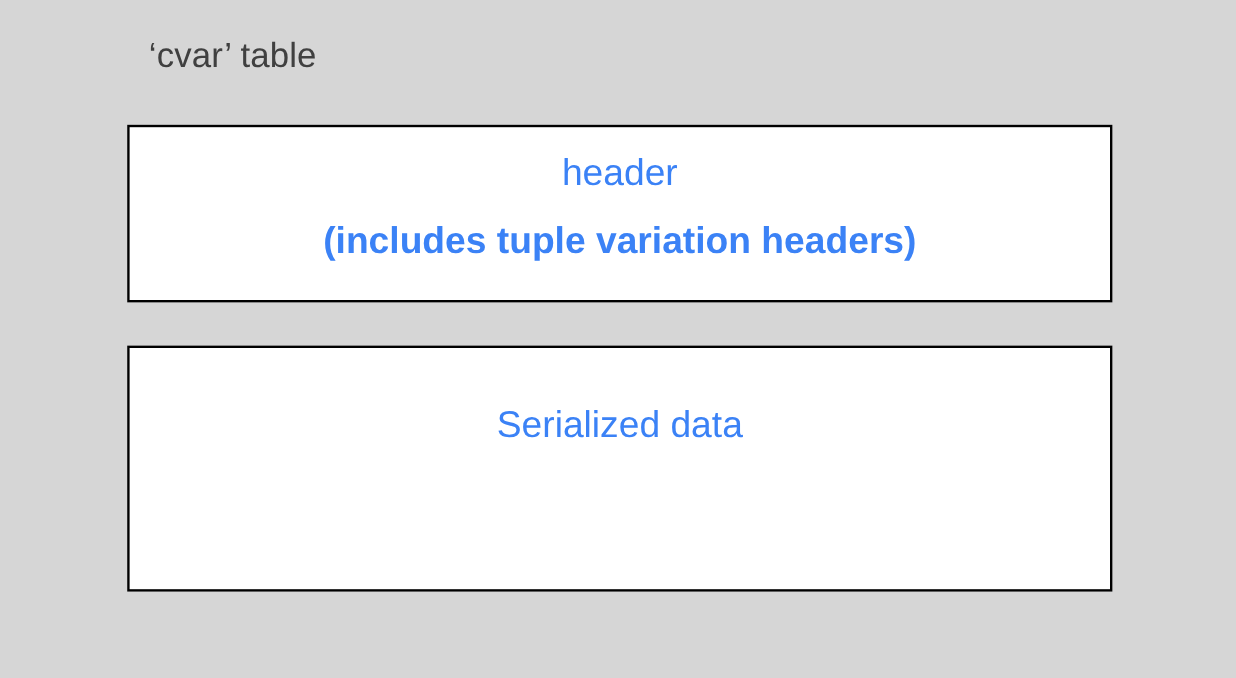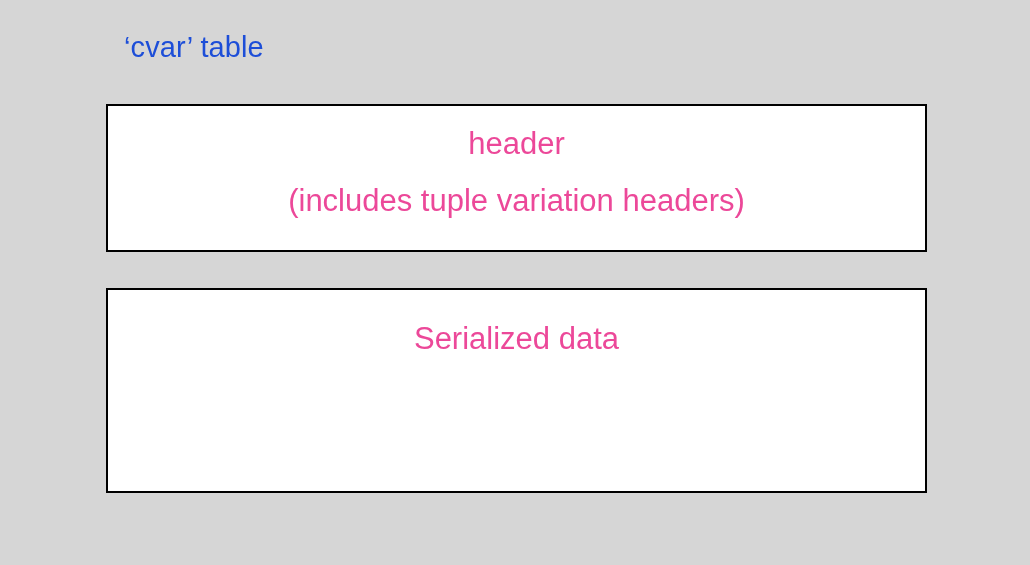--- a/index.html
+++ b/index.html
@@ -25,21 +25,21 @@
   }
 
   
   .diagram-title {
     position: absolute;
     left: 124px;
     top: 33px;
     font-size: 29px;
     line-height: 1.0;
     letter-spacing: 0.1px;
-    color: #1d4ed8;
+    color: #404040;
     white-space: nowrap;
   }
 
   
   .block {
     position: absolute;
     box-sizing: border-box;
     background: #ffffff;
     border: 2.5px solid #000000;
     display: flex;
@@ -55,40 +55,41 @@
     justify-content: flex-start;
     padding-top: 22px;
   }
 
   .block-data {
     left: 106px;
     top: 288px;
     width: 821px;
     height: 205px;
     justify-content: flex-start;
-    padding-top: 33px;
+    padding-top: 48px;
   }
 
   .block-line {
     display: block;
     width: 100%;
     text-align: center;
     font-size: 30px;
     line-height: 1.0;
-    color: #ec4899;
+    color: #3b82f6;
     white-space: nowrap;
   }
 
   .block-line.line-primary {
     font-size: 31px;
     margin-bottom: 26px;
   }
 
   .block-line.line-secondary {
     font-size: 31px;
+    font-weight: bold;
   }
 </style>
 </head>
 <body>
 
 <div class="slide">
 
   <div class="diagram-title">‘cvar’ table</div>
 
   <div class="block block-header">

